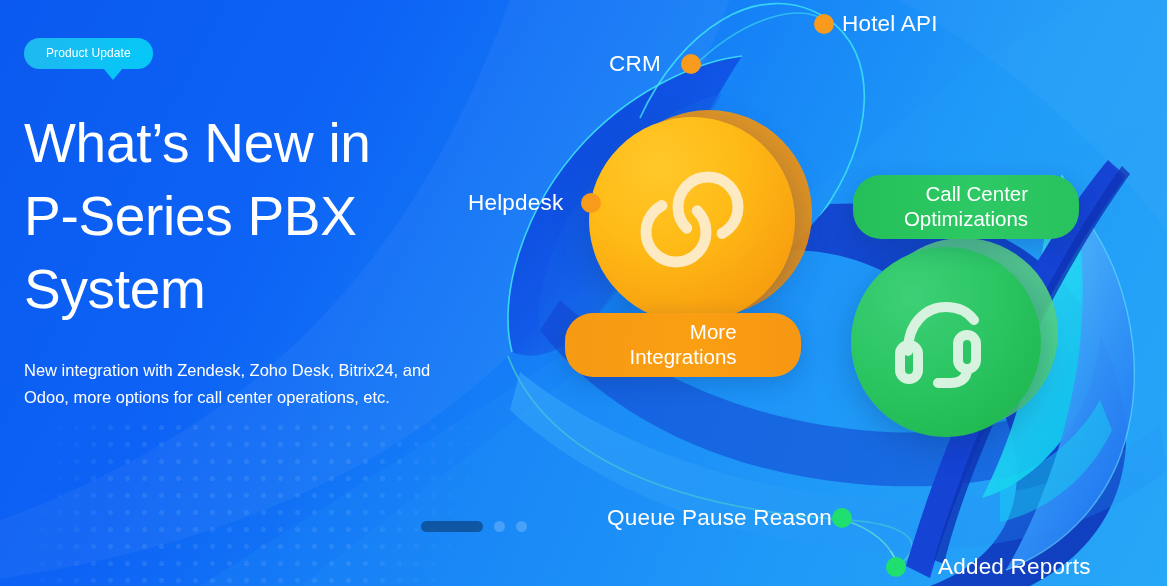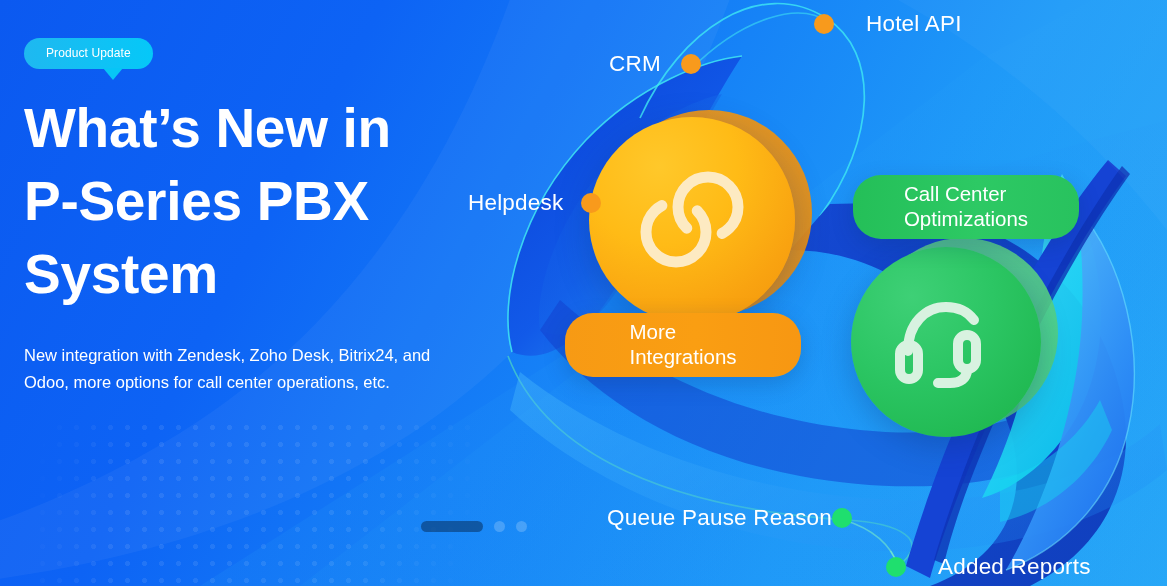--- a/index.html
+++ b/index.html
@@ -45,24 +45,24 @@
     line-height: 1;
   }
   #badge-tail {
     position: absolute; left: 79px; bottom: -11px;
     width: 0; height: 0;
     border-left: 10px solid transparent;
     border-right: 10px solid transparent;
     border-top: 12px solid #07c5f6;
   }
   #headline {
-    margin: 23px 0 0 0;
+    margin: 38px 0 0 0;
     color: #ffffff;
     font-size: 55px;
-    font-weight: 700;
+    font-weight: 400;
     line-height: 1.33;
     letter-spacing: -0.3px;
     white-space: pre-line;
   }
   #subtitle {
     margin: 31px 0 0 0;
     color: #ffffff;
     font-size: 16.5px;
     font-weight: 400;
     line-height: 1.62;
@@ -101,21 +101,21 @@
     left: 851px; top: 247px; width: 190px; height: 190px;
     background: radial-gradient(circle at 32% 26%, #3ed076 0%, #2cc664 42%, #21ba53 78%, #1cb24c 100%);
     box-shadow: 0 10px 30px rgba(10,45,110,0.28);
   }
   .circle-icon { position: absolute; display: block; }
 
   
   .label-pill {
     position: absolute;
     color: #ffffff;
-    text-align: left;
+    text-align: right;
     border-radius: 28px;
     line-height: 1.21;
     white-space: pre-line;
     display: flex; align-items: center; justify-content: center;
   }
   #pill-integrations {
     left: 565px; top: 313px; width: 236px; height: 64px;
     background: linear-gradient(92deg, #f79a14 0%, #fa9e12 55%, #f79712 100%);
     font-size: 20.5px;
     box-shadow: 0 7px 22px rgba(10,45,110,0.22);
@@ -127,21 +127,21 @@
     box-shadow: 0 7px 22px rgba(10,45,110,0.22);
   }
 
   
   .node { position: absolute; display: flex; align-items: center; }
   .node-text { color: #ffffff; font-size: 22.5px; font-weight: 400; letter-spacing: 0.2px; white-space: nowrap; }
   .node-dot { border-radius: 50%; flex: 0 0 auto; }
   .dot-orange { width: 20px; height: 20px; background: #f89a1c; }
   .dot-green  { width: 20px; height: 20px; background: #1fdf6e; }
 
-  #node-hotel    { left: 814px; top: 11px; gap: 32px; }
+  #node-hotel    { left: 814px; top: 11px; gap: 8px; }
   #node-crm      { left: 609px; top: 51px; gap: 20px; }
   #node-helpdesk { left: 468px; top: 190px; gap: 18px; }
   #node-queue    { left: 607px; top: 505px; }
   #node-reports  { left: 886px; top: 554px; gap: 32px; }
 </style>
 </head>
 <body>
 
 <div id="stage">
 

